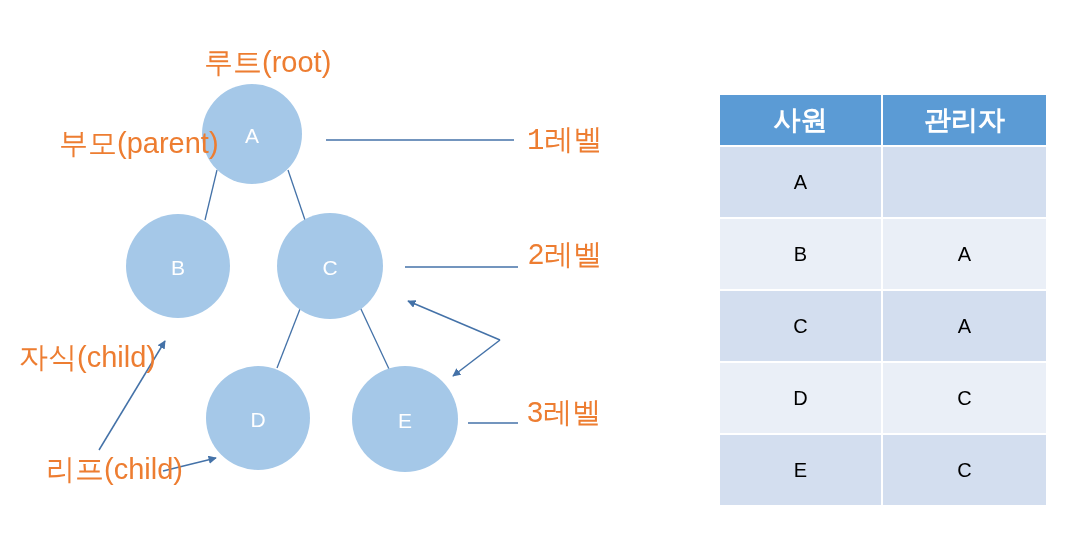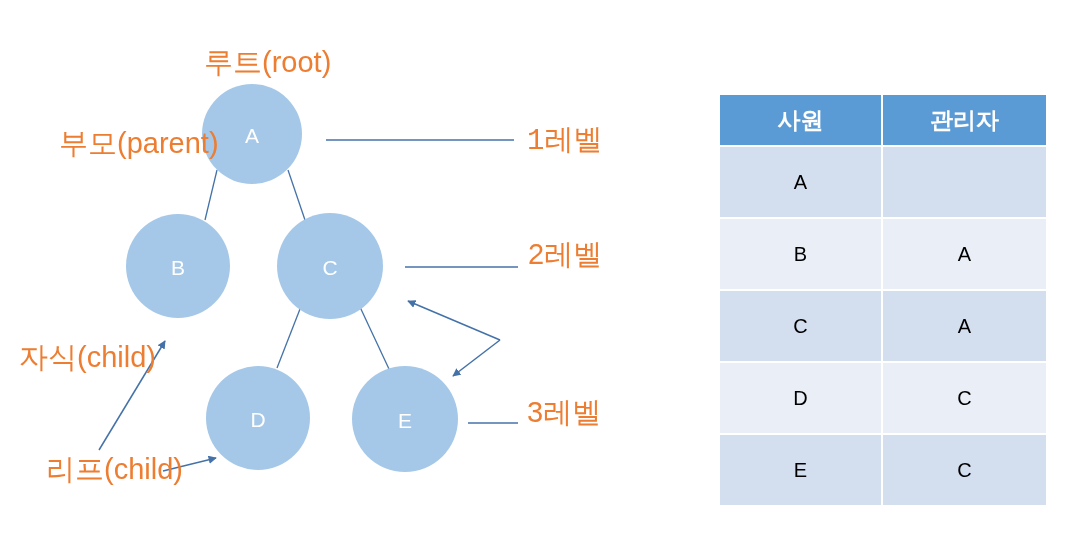--- a/index.html
+++ b/index.html
@@ -54,21 +54,21 @@
     top: 95px;
     width: 326px;
     border-collapse: separate;
     border-spacing: 0;
     table-layout: fixed;
   }
   #emp-table th {
     background: #5B9BD5;
     color: #ffffff;
     font-family: "Liberation Sans", "DejaVu Sans", sans-serif;
-    font-size: 23px;
+    font-size: 27px;
     font-weight: bold;
     height: 50px;
     text-align: center;
     border: 0;
     border-right: 2px solid #ffffff;
     padding: 0;
   }
   #emp-table th:last-child { border-right: 0; }
 
   #emp-table td {

